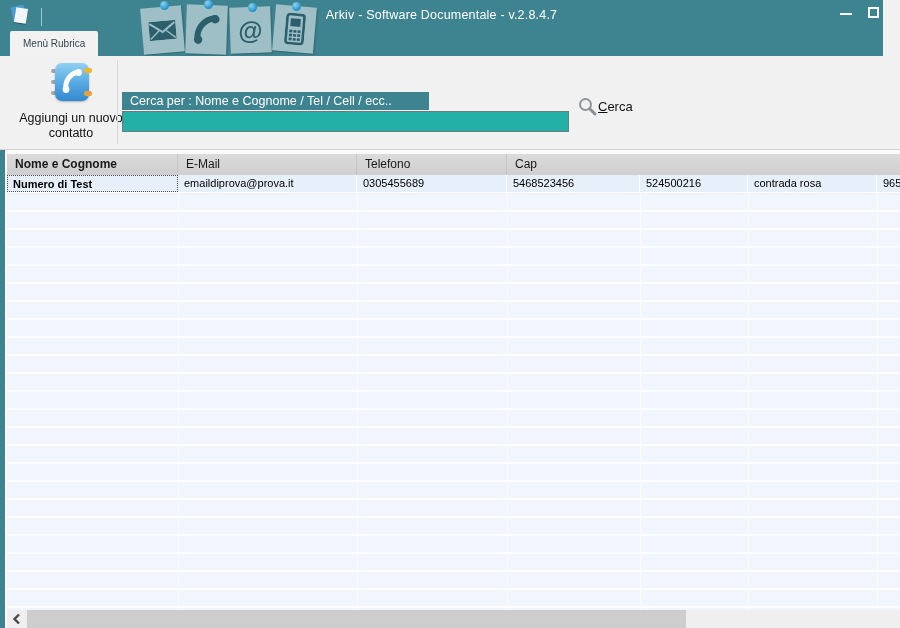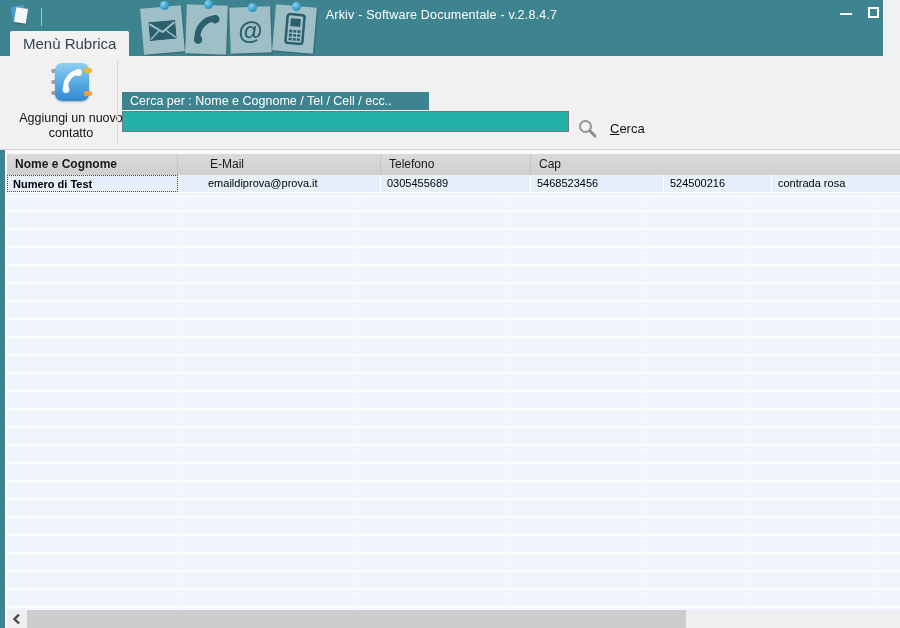--- a/index.html
+++ b/index.html
@@ -26,59 +26,59 @@
   .note.n3 { left:90px; transform:rotate(-2deg); }
   .note.n4 { left:134px; top:6px; transform:rotate(5deg); }
   .pin { position:absolute; width:9px; height:9px; border-radius:50%;
          background:radial-gradient(circle at 35% 30%, #8FD2EE, #2E9BD0 60%, #1C7AAC);
          top:1px; }
   .pin.p1{left:20px;} .pin.p2{left:64px; top:0;} .pin.p3{left:108px; top:3px;} .pin.p4{left:152px; top:2px;}
   .note .at-glyph { font-size:25px; font-weight:bold; color:#2B5F6C; line-height:1; }
 
   
   .tab { position:absolute; left:10px; top:31px; height:25px; padding:0 13px; background:#F2F2F2;
-         color:#33464F; font-size:15px; line-height:25px; border-radius:2px 2px 0 0; }
+         color:#33464F; font-size:10px; line-height:25px; border-radius:2px 2px 0 0; }
 
   
   .ribbon { position:absolute; left:0; top:56px; width:900px; height:94px; background:#F1F1F1; border-bottom:1px solid #D2D2D2; }
   .add-contact { position:absolute; left:16px; top:2px; width:110px; height:88px; text-align:center; cursor:pointer; }
   .book-icon { position:relative; display:inline-block; width:42px; height:40px; margin-top:4px; }
   .book-body { position:absolute; left:5px; top:1px; width:34px; height:38px; border-radius:7px;
                background:linear-gradient(180deg,#8FD0F1 0%, #55A8E2 55%, #3387CF 100%);
                box-shadow:0 1px 2px rgba(0,0,0,.25); }
   .book-ring { position:absolute; left:1px; width:9px; height:4px; border-radius:2px; background:#9FA6AA; }
   .ring1{top:7px;} .ring2{top:18px;} .ring3{top:29px;}
   .book-tab { position:absolute; right:0; width:8px; height:5px; border-radius:2px; background:#F0B52F; }
   .tab1{top:6px;} .tab2{top:29px; background:#E9A23B;}
   .add-contact .label { font-size:12.5px; color:#111; line-height:15px; margin-top:5px; }
   .ribbon-sep { position:absolute; left:117px; top:4px; width:1px; height:84px; background:#D9D9D9; }
 
   .search-label { position:absolute; left:122px; top:36px; width:307px; height:18px; background:#3E8490;
                   color:#FFFFFF; font-size:12.5px; line-height:18px; padding-left:8px; }
   .search-input { position:absolute; left:122px; top:55px; width:447px; height:21px; background:#23B0A7;
                   border:1px solid #6E7A7C; color:#044; font-size:13px; padding:0 4px; outline:none; }
-  .search-go { position:absolute; left:577px; top:61px; height:22px; display:flex; align-items:center; gap:12px; cursor:pointer; }
+  .search-go { position:absolute; left:577px; top:39px; height:22px; display:flex; align-items:center; gap:0; cursor:pointer; }
   .cerca-label { font-size:13px; color:#111; }
   .cerca-label .accel { text-decoration:underline; }
 
   
   .left-border { position:absolute; left:0; top:150px; width:5px; height:478px; background:#3E8490; }
   .left-gap { position:absolute; left:5px; top:150px; width:2px; height:478px; background:#FDFDFD; }
   .table-strip { position:absolute; left:7px; top:150px; width:893px; height:4px; background:#FAFAFA; }
 
   .thead { position:absolute; left:7px; top:154px; width:893px; height:21px; display:flex;
            background:linear-gradient(180deg,#DBDBDB,#CFCFCF); overflow:hidden; }
   .th { font-size:12px; color:#1A1A1A; line-height:21px; padding-left:8px; border-right:1px solid rgba(120,120,120,.18); flex-shrink:0; white-space:nowrap; overflow:hidden; }
 
   .trow { position:absolute; left:7px; top:175px; width:893px; height:18px; display:flex;
           background:#E7F0FA; border-bottom:1px solid #FDFDFD; overflow:hidden; }
   .td { font-size:11px; color:#000; line-height:17px; padding-left:6px; border-right:1px solid rgba(255,255,255,.85); flex-shrink:0; white-space:nowrap; overflow:hidden; }
   .td.focused { border:1px dotted #4D4D4D; padding-left:5px; }
 
-  .c0{width:171px;font-weight:bold;} .c1{width:179px;margin-left:24px;} .c2{width:150px;} .c3{width:133px;} .c4{width:108px;} .c5{width:129px;} .c6{width:140px; border-right:none;}
+  .c0{width:171px;font-weight:bold;} .c1{width:179px;} .c2{width:150px;} .c3{width:133px;} .c4{width:108px;} .c5{width:129px;} .c6{width:140px; border-right:none;}
 
   .tbody-empty { position:absolute; left:7px; top:194px; width:893px; height:416px;
                  background:repeating-linear-gradient(180deg,#F1F6FE 0px,#F1F6FE 16px,#FDFDFC 16px,#FDFDFC 18px); }
   .vline { position:absolute; top:194px; height:416px; width:1px; background:rgba(252,250,246,.95); }
   .v0{left:178px;} .v1{left:357px;} .v2{left:507px;} .v3{left:640px;} .v4{left:748px;} .v5{left:877px;}
 
   
   .hscroll { position:absolute; left:7px; top:610px; width:893px; height:18px; background:#EFEFEF; }
   .hscroll .arrow { position:absolute; left:0; top:0; width:19px; height:18px; display:flex; align-items:center; justify-content:center; cursor:pointer; }
   .hscroll .thumb { position:absolute; left:20px; top:0; width:659px; height:18px; background:#CDCDCD; cursor:pointer; }

